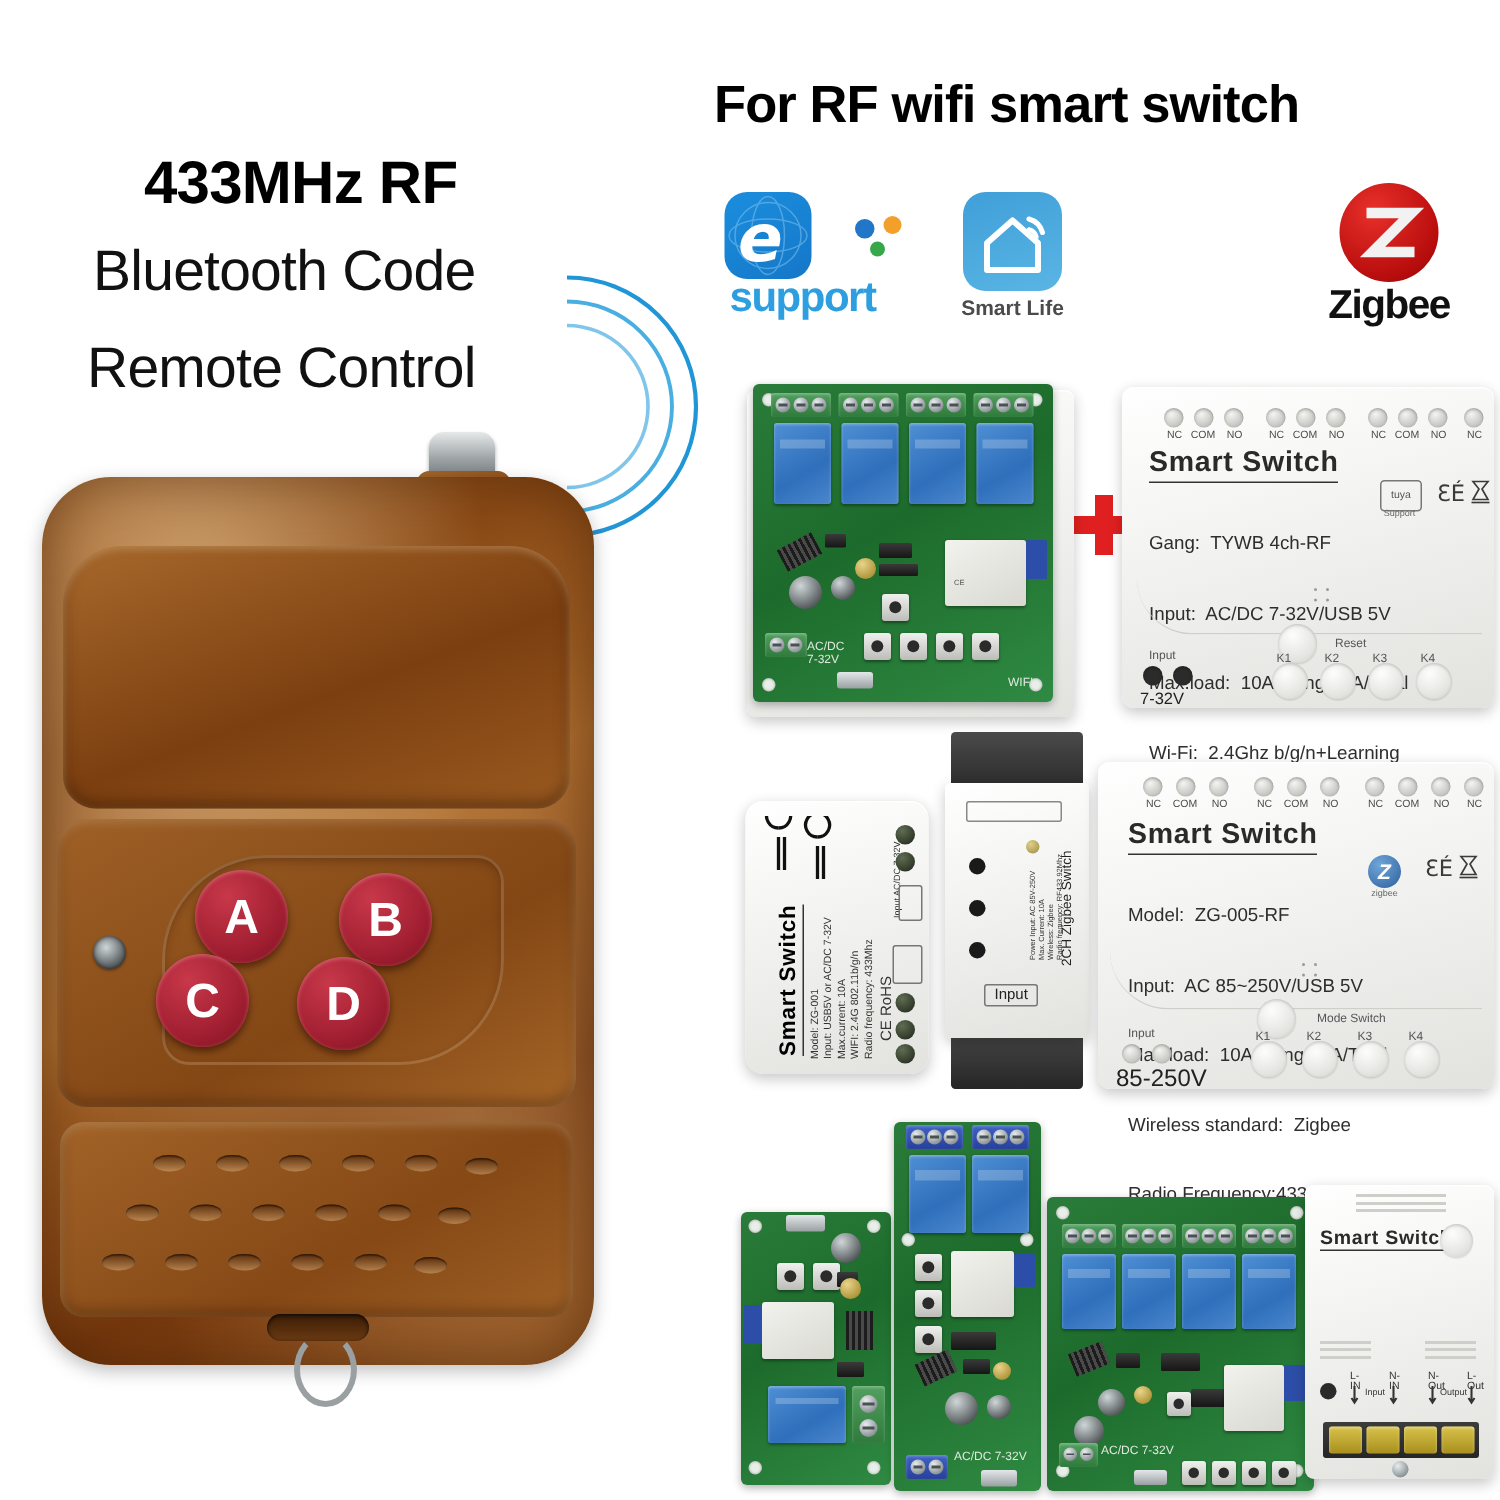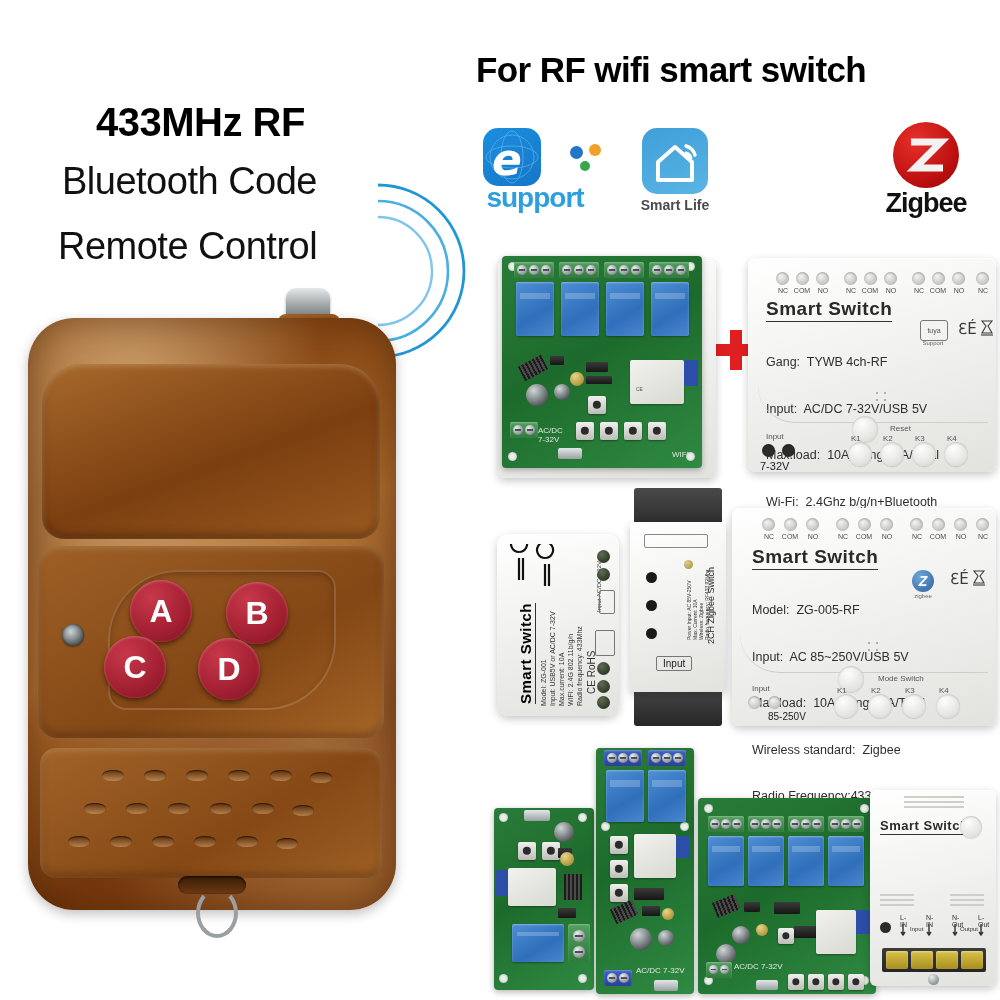--- a/index.html
+++ b/index.html
@@ -330,21 +330,21 @@
     <span class="port-lbl" style="left:202px;top:29px;">NO</span>
     <span class="port-lbl" style="left:226px;top:29px;">NC</span>
   </div>
   <div class="wb-label" style="left:18px;top:40px;">
     <span class="ss-title">Smart  Switch</span>
   </div>
   <div class="wb-label spec" style="left:18px;top:66px;">
     <div>Gang:  TYWB 4ch-RF</div>
     <div>Input:  AC/DC 7-32V/USB 5V</div>
     <div>Max.load:  10A/Gang.16A/Total</div>
-    <div>Wi-Fi:  2.4Ghz b/g/n+Bluetooth</div>
+    <div>Wi-Fi:  2.4Ghz b/g/n+Learning</div>
     <div>Radio Frequency:433Mhz</div>
   </div>
   <div class="tuya-badge" style="left:172px;top:62px;">tuya</div>
   <div class="tuya-sub" style="left:170px;top:82px;">Support</div>
   <div class="ce-mark" style="left:210px;top:62px;">ℇÉ</div>
   <svg class="abs" style="left:232px;top:60px;width:14px;height:18px;" viewBox="0 0 14 18">
     <path d="M2 3 h10 l-4 5 4 7 h-10 l4-7 z" fill="none" stroke="#3a3a3a" stroke-width="1.1"></path>
     <path d="M1 17 h12" stroke="#3a3a3a" stroke-width="1.1"></path>
   </svg>
   <div class="swoosh" style="left:10px;top:128px;width:230px;height:36px;"></div>
@@ -472,21 +472,21 @@
     <div class="kbtn" style="left:170px;top:186px;"></div>
     <div class="kbtn" style="left:204px;top:186px;"></div>
     <span class="kbtn-lbl" style="left:105px;top:178px;">K1</span>
     <span class="kbtn-lbl" style="left:139px;top:178px;">K2</span>
     <span class="kbtn-lbl" style="left:173px;top:178px;">K3</span>
     <span class="kbtn-lbl" style="left:207px;top:178px;">K4</span>
   </div>
   <div class="kbtn-lbl" style="left:20px;top:176px;">Input</div>
   <i class="port" style="left:16px;top:188px;"></i>
   <i class="port" style="left:36px;top:188px;"></i>
-  <div class="kbtn-lbl" style="left:12px;top:203px;font-size:10px;color:#222;margin-left:24px;">85-250V</div>
+  <div class="kbtn-lbl" style="left:12px;top:203px;font-size:16px;color:#222;">85-250V</div>
 </div>
 
 <div class="abs pcb" style="left:494px;top:808px;width:100px;height:182px;">
   <i class="pcb-hole" style="left:5px;top:5px;"></i>
     <i class="pcb-hole" style="left:84px;top:5px;"></i>
   <i class="pcb-hole" style="left:5px;top:166px;"></i>
     <i class="pcb-hole" style="left:84px;top:166px;"></i>
   <div class="usb" style="left:30px;top:2px;width:26px;height:11px;"></div>
   <div class="tact" style="left:24px;top:34px;width:18px;height:18px;"></div>
   <div class="tact" style="left:48px;top:34px;width:18px;height:18px;"></div>

